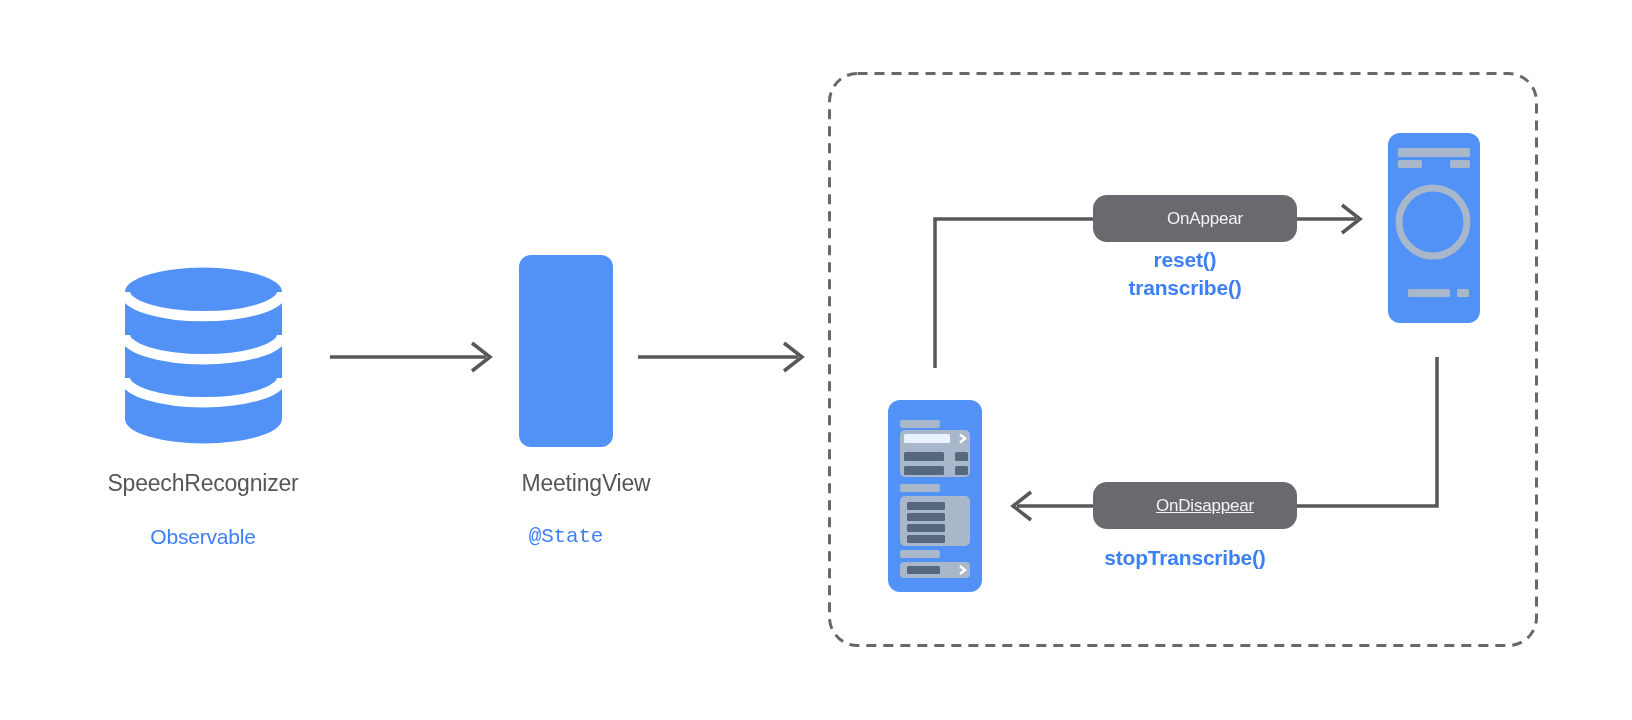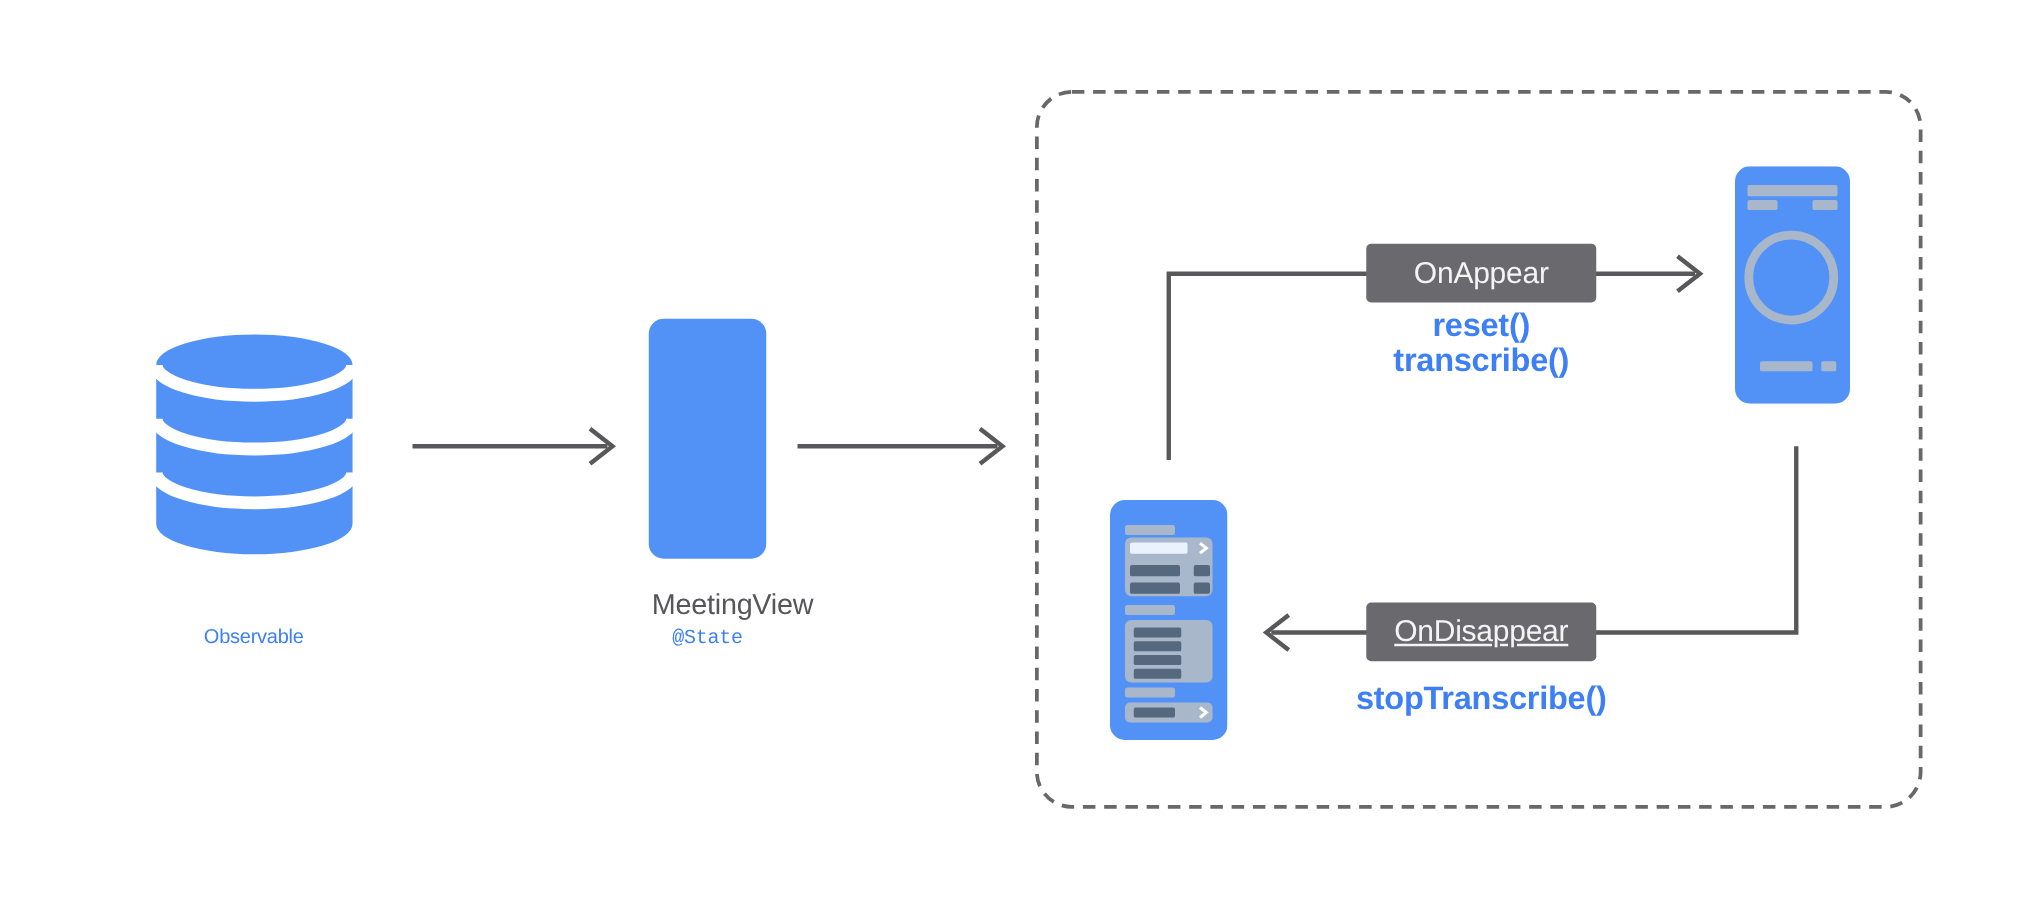--- a/index.html
+++ b/index.html
@@ -25,30 +25,30 @@
   .node{z-index:2;}
   .meeting-rect{
     left:519px;top:255px;width:94px;height:192px;border-radius:12px;
     background:var(--icon-blue);z-index:2;
   }
   .title{
     width:300px;text-align:center;font-size:23px;letter-spacing:-0.2px;
     color:var(--title-gray);font-weight:400;z-index:2;
   }
   .subtitle{
-    width:300px;text-align:center;font-size:16px;letter-spacing:-0.2px;
-    color:var(--accent-blue);font-weight:500;z-index:2;
+    width:300px;text-align:center;font-size:21px;letter-spacing:-0.2px;
+    color:var(--accent-blue);font-weight:500;z-index:2;margin-top:24px;
   }
   .lifecycle-label{
-    width:184px;height:47px;border-radius:4px;background:var(--label-box-gray);
+    width:184px;height:47px;border-radius:14px;background:var(--label-box-gray);
     display:flex;align-items:center;justify-content:center;
-    color:var(--label-text-white);font-size:24px;letter-spacing:-0.2px;z-index:3;
+    color:var(--label-text-white);font-size:17px;letter-spacing:-0.2px;z-index:3;padding-left:20px;
   }
   .calls{
-    width:300px;text-align:center;font-size:26px;font-weight:600;
+    width:300px;text-align:center;font-size:21px;font-weight:600;
     color:var(--accent-blue);line-height:28px;letter-spacing:-0.2px;z-index:2;
   }
 </style>
 </head>
 <body>
 
 <div class="canvas">
 
   <svg class="connectors" width="1632" height="720" viewBox="0 0 1632 720">
 
@@ -74,20 +74,21 @@
       <polyline points="1031,492 1013,506 1031,520"></polyline>
     </g>
   </svg>
 
   <svg class="abs node" style="left:110px;top:262px;" width="187" height="187" viewBox="0 0 100 100">
     <path d="M8,16 A42,13 0 0 1 92,16 L92,84 A42,13 0 0 1 8,84 Z" fill="var(--icon-blue)"></path>
     <path d="M8,16 A42,13 0 0 0 92,16" fill="none" stroke="#FFFFFF" stroke-width="5.5"></path>
     <path d="M8,39 A42,13 0 0 0 92,39" fill="none" stroke="#FFFFFF" stroke-width="5.5"></path>
     <path d="M8,62 A42,13 0 0 0 92,62" fill="none" stroke="#FFFFFF" stroke-width="5.5"></path>
   </svg>
+  <div class="abs title" style="left:53px;top:470px;">SpeechRecognizer</div>
   <div class="abs subtitle" style="left:53px;top:501px;">Observable</div>
 
   <div class="abs meeting-rect"></div>
   <div class="abs title" style="left:436px;top:470px;">MeetingView</div>
   <div class="abs subtitle" style="left:416px;top:501px;font-family:Liberation Mono, monospace;">@State</div>
 
   <svg class="abs node" style="left:888px;top:400px;" width="94" height="192" viewBox="0 0 94 192">
     <rect x="0" y="0" width="94" height="192" rx="12" fill="var(--icon-blue)"></rect>
     <rect x="12" y="20" width="40" height="8" rx="2" fill="var(--screen-gray)"></rect>
     <rect x="12" y="30" width="70" height="47" rx="5" fill="var(--screen-gray)"></rect>

